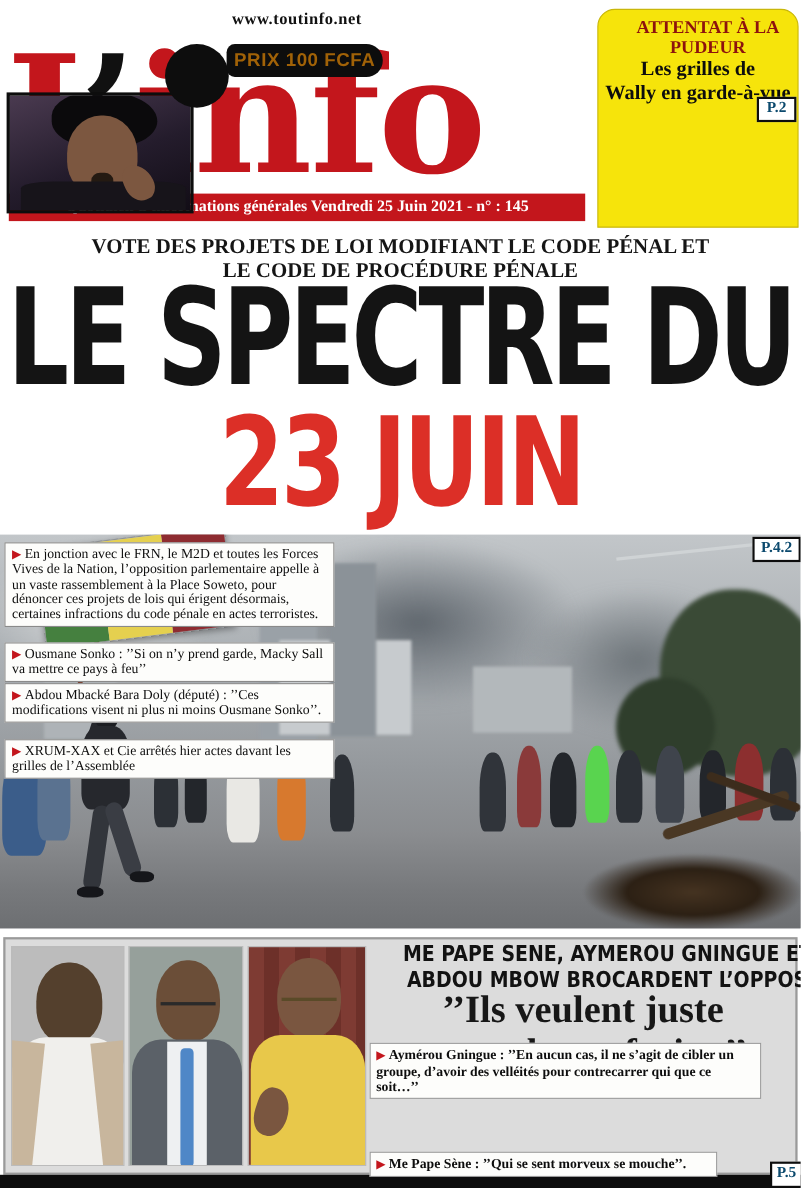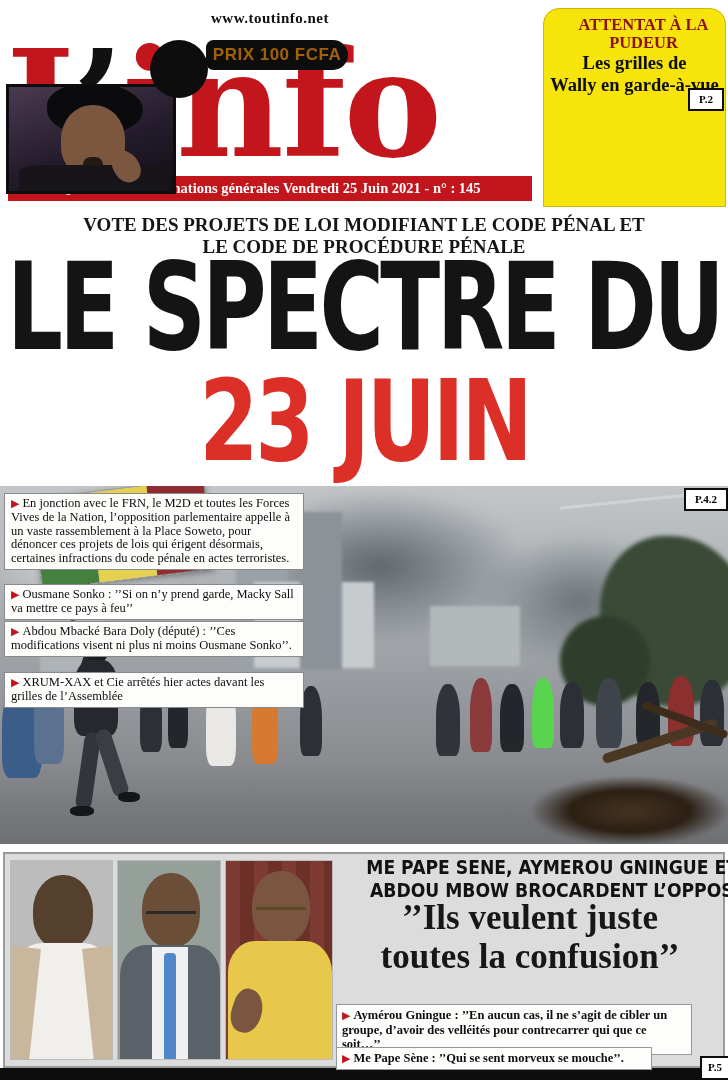--- a/index.html
+++ b/index.html
@@ -28,21 +28,21 @@
   .yphoto{top:84px;left:6px;width:170px;height:110px;background:linear-gradient(160deg,#4a3a50 0%,#241c2c 55%,#120d16 100%);
           border:3px solid #0d0d0d;box-sizing:border-box;overflow:hidden;}
   .yhair{position:absolute;left:38px;top:-4px;width:96px;height:52px;background:#0b0a0c;
          border-radius:45% 55% 50% 50%;}
   .yface{position:absolute;left:52px;top:18px;width:64px;height:72px;background:#7c5740;
          border-radius:48% 48% 42% 42%;}
   .ybeard{position:absolute;left:74px;top:70px;width:20px;height:18px;background:#241a12;border-radius:40%;}
   .ybody{position:absolute;left:10px;top:78px;width:150px;height:32px;background:#17141a;border-radius:20% 20% 0 0;}
   .yhand{position:absolute;left:104px;top:62px;width:26px;height:34px;background:#7c5740;
          border-radius:40% 60% 40% 50%;transform:rotate(-25deg);}
-  .badge{background:#fff;border:2px solid #0d0d0d;color:#000000;font-weight:bold;font-size:11px;
+  .badge{background:#fff;border:2px solid #0d0d0d;color:#0c4a6e;font-weight:bold;font-size:14px;
          line-height:18px;text-align:center;z-index:12;font-family:"Liberation Serif",serif;}
   .badge-p2{top:88px;left:688px;width:32px;height:19px;}
 
   
   .lead-kicker{top:214px;left:0;width:728px;text-align:center;font-weight:bold;font-size:19px;line-height:22px;color:#151515;}
   .hl1-wrap{top:244px;left:0;width:728px;height:126px;display:flex;justify-content:center;align-items:center;}
   .hl1{font-family:"DejaVu Sans","Liberation Sans",sans-serif;font-weight:bold;font-size:122px;
        letter-spacing:-5px;white-space:nowrap;color:#141414;transform:scaleX(.72);}
   .hl2-wrap{top:366px;left:0;width:728px;height:110px;display:flex;justify-content:center;align-items:center;}
   .hl2{font-family:"DejaVu Sans","Liberation Sans",sans-serif;font-weight:bold;font-size:112px;
@@ -114,21 +114,21 @@
   .po3 .head{left:26px;top:10px;width:58px;height:72px;background:#7a5640;}
   .po3 .glasses{position:absolute;left:30px;top:36px;width:50px;height:10px;border-bottom:3px solid #5a4a28;}
   .po3 .hbody{position:absolute;left:2px;top:80px;width:104px;height:120px;background:#e8c84a;border-radius:26% 26% 0 0;}
   .po3 .hand{position:absolute;left:6px;top:128px;width:30px;height:44px;background:#7a5640;border-radius:40% 60% 50% 50%;transform:rotate(18deg);}
   .bottom-kicker{top:856px;left:336px;width:388px;text-align:center;color:#121212;}
   .bk-line{font-family:"DejaVu Sans","Liberation Sans",sans-serif;font-weight:bold;font-size:20px;line-height:23px;
            white-space:nowrap;display:inline-block;transform:scaleX(.86);transform-origin:center;}
   .bottom-headline{top:898px;left:334px;width:392px;text-align:center;font-weight:bold;font-size:35px;line-height:39px;color:#171717;}
   .bbul{position:absolute;left:336px;background:#fdfdfb;border:1px solid #999;box-sizing:border-box;
         padding:3px 5px;font-weight:bold;font-size:12.5px;line-height:14px;color:#0d0d0d;z-index:11;}
-  .bbul1{top:1004px;width:356px;}
+  .bbul1{top:948px;width:356px;}
   .bbul2{top:1047px;width:316px;}
   .badge-p5{top:1056px;left:700px;width:26px;height:20px;z-index:12;}
   .bottom-bar{top:1068px;left:0;width:728px;height:12px;background:#0d0d0d;}
 </style>
 </head>
 <body>
 
 <div class="page">
 
   <div class="abs site-url">www.toutinfo.net</div>

